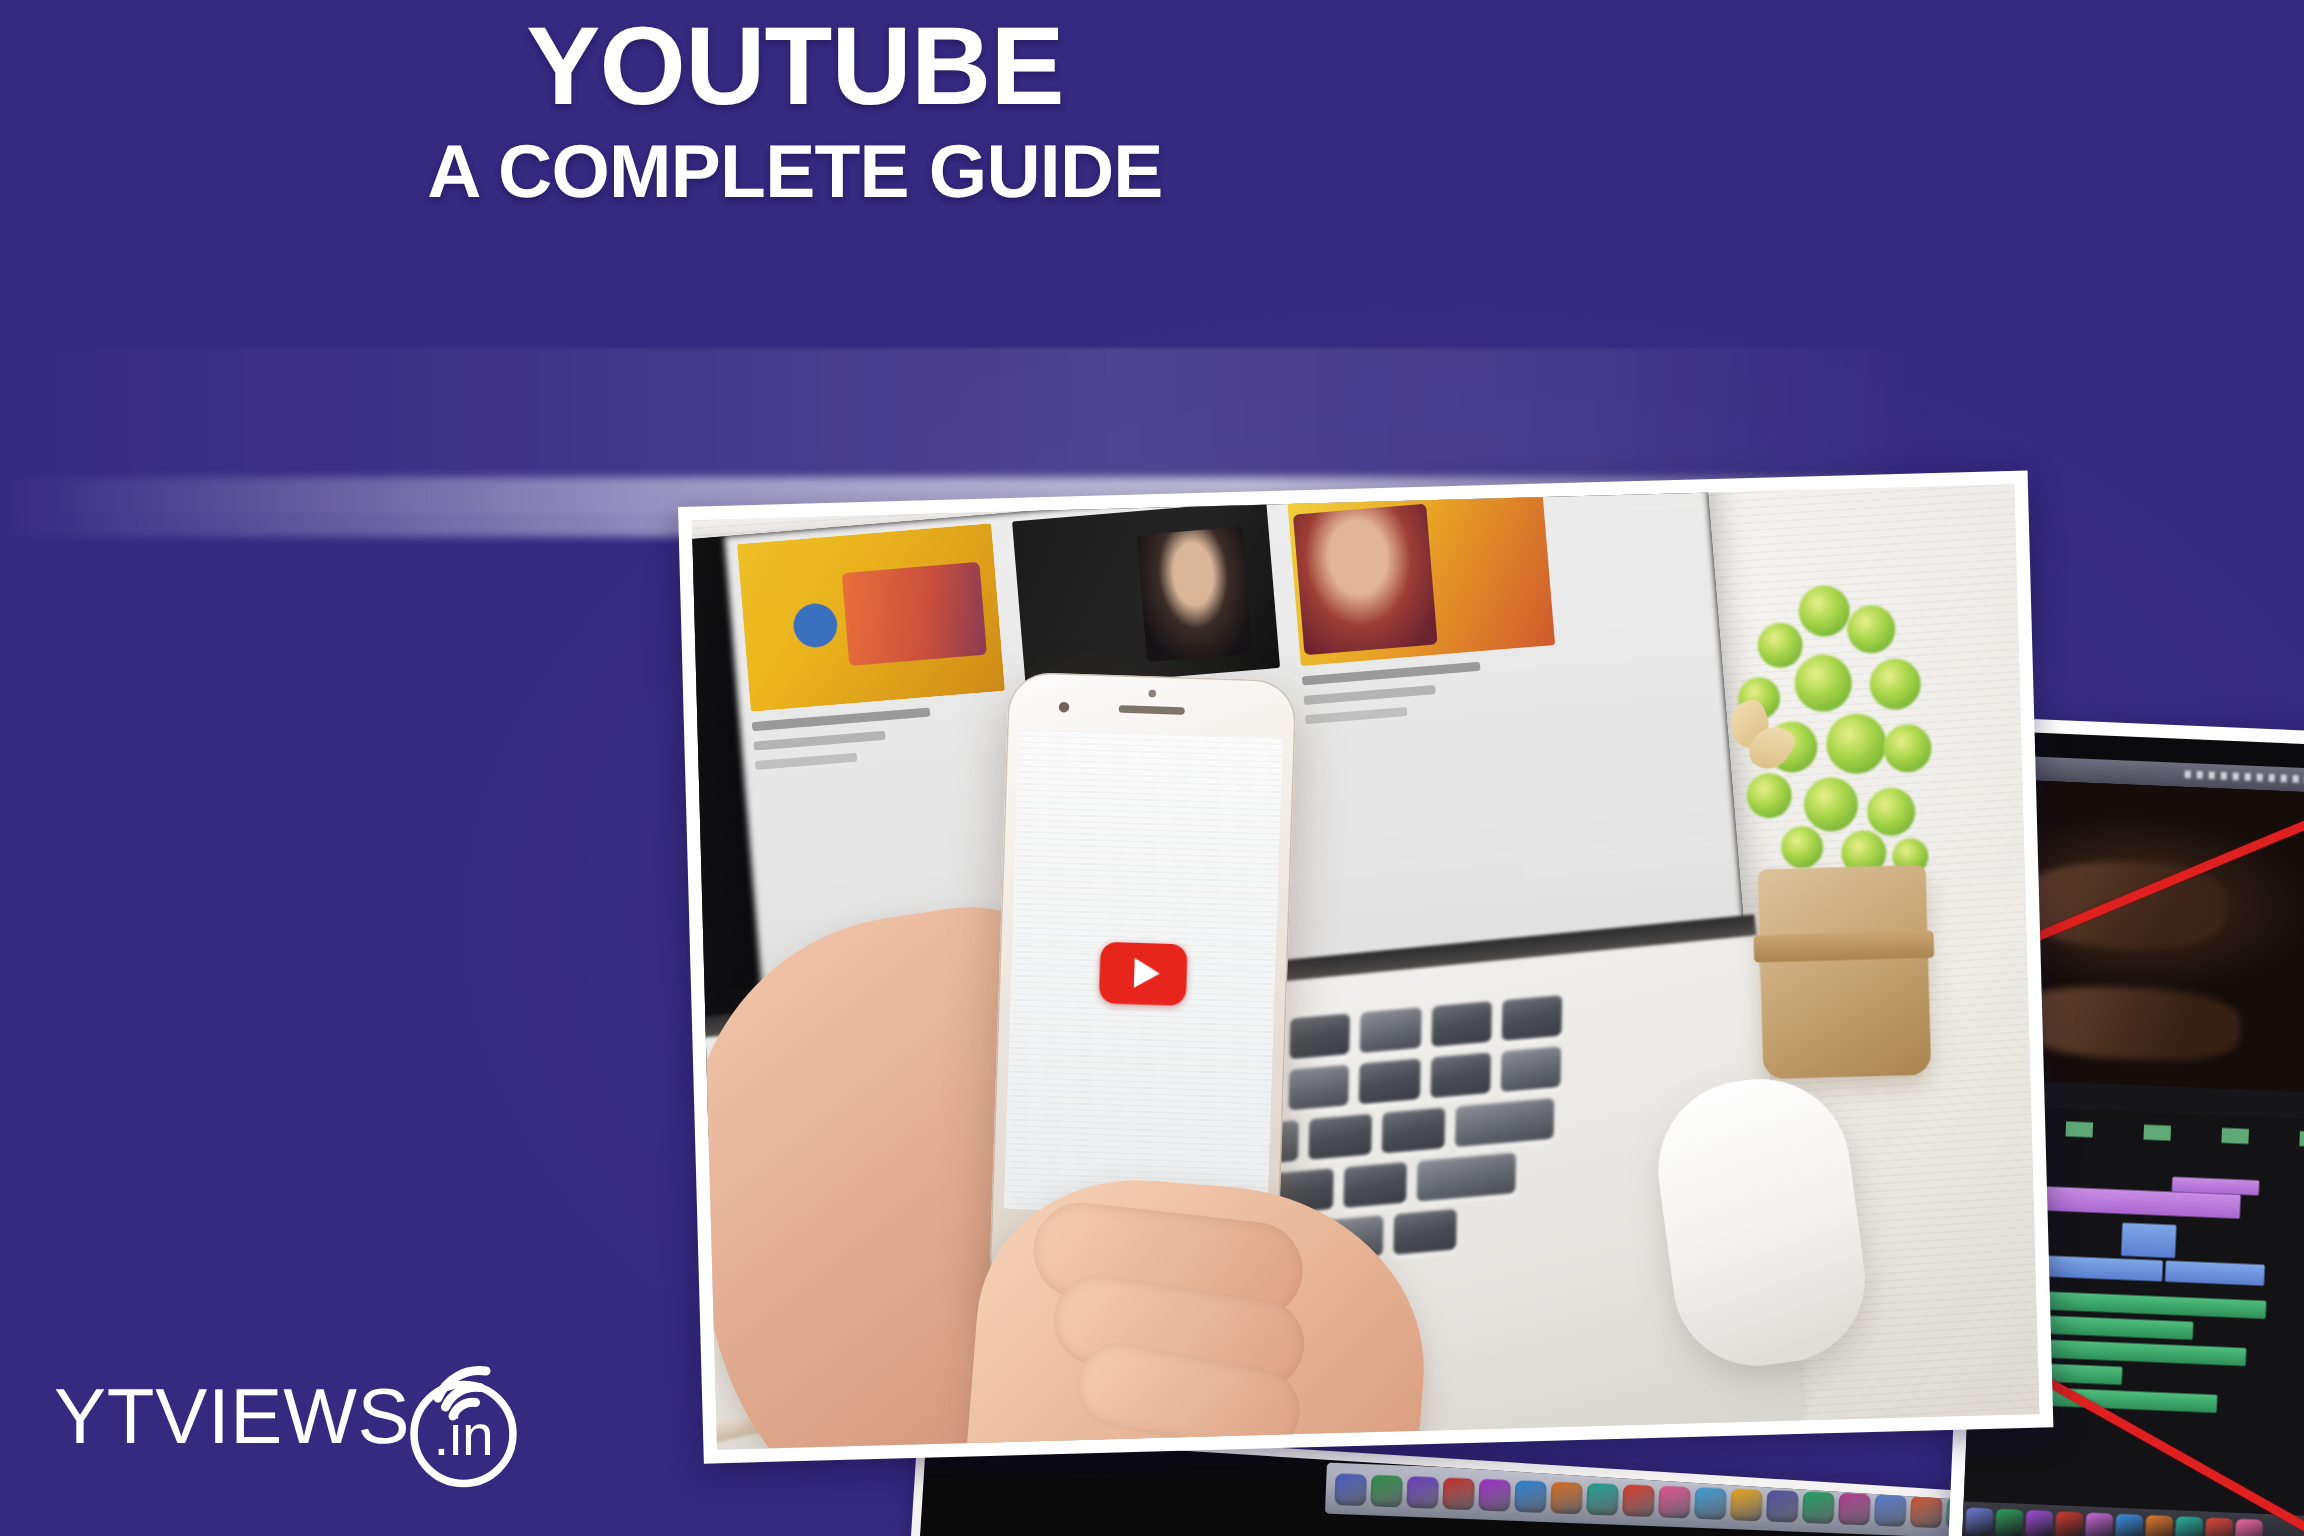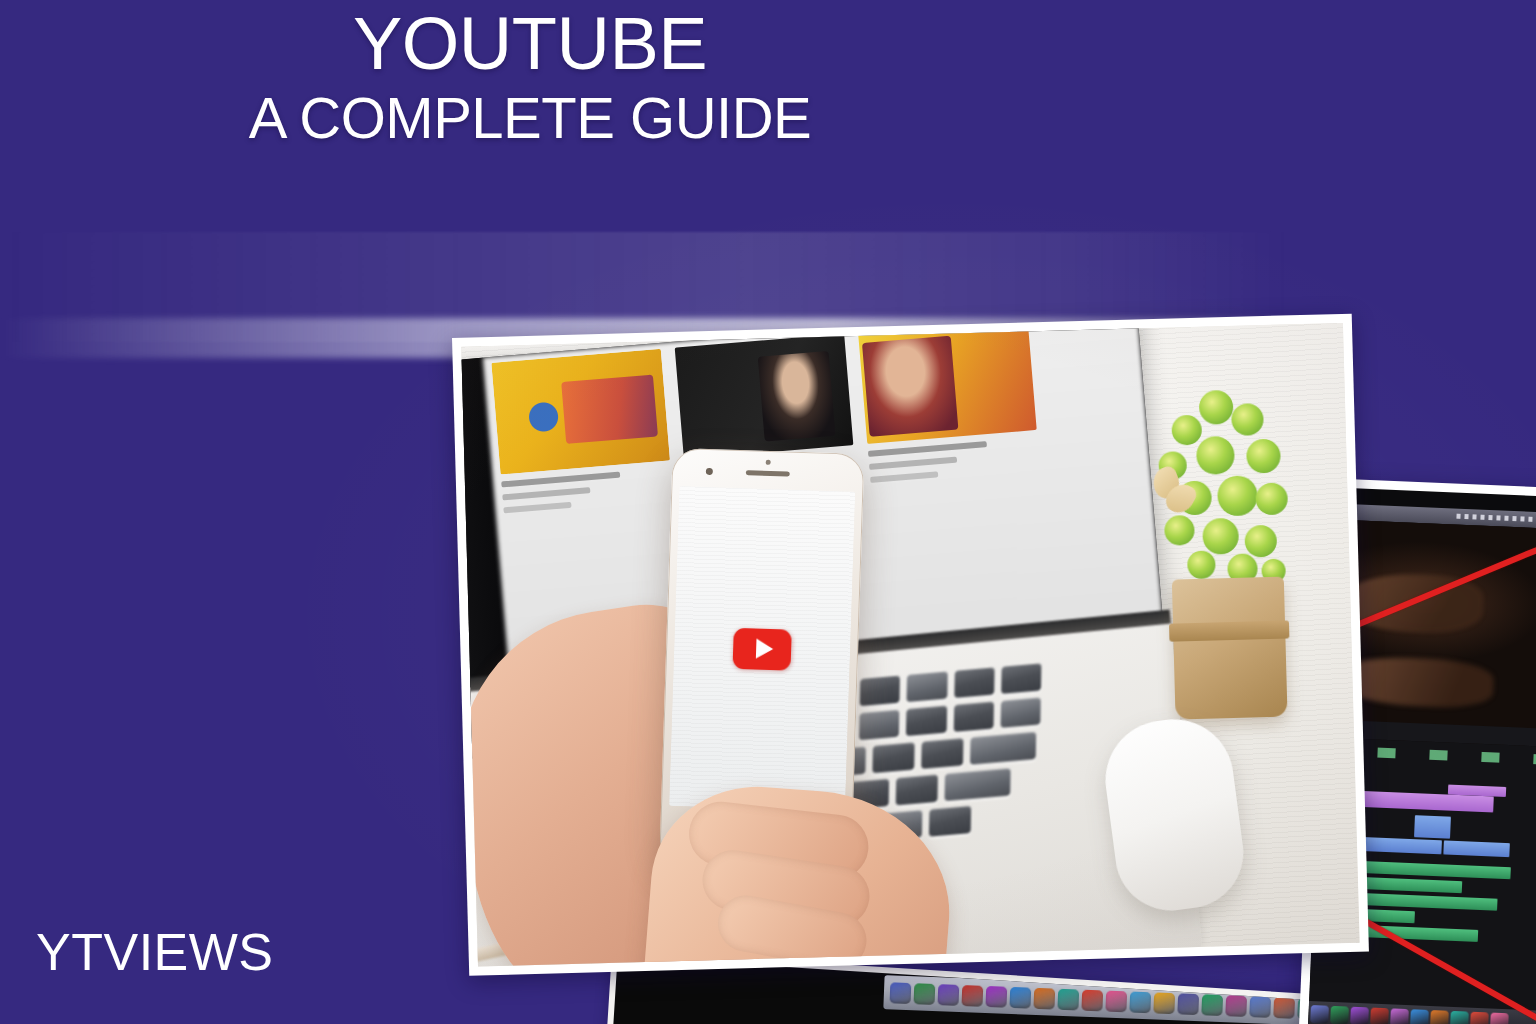--- a/index.html
+++ b/index.html
@@ -67,47 +67,47 @@
     position: absolute;
     left: 0;
     top: 8px;
     width: 1060px;
     text-align: center;
     color: #ffffff;
     z-index: 40;
   }
   .hl-line {
     display: block;
-    font-weight: 400;
+    font-weight: 700;
     line-height: 0.97;
     letter-spacing: -0.5px;
     text-shadow: 0 2px 5px rgba(20,10,60,0.45);
     white-space: nowrap;
   }
   .hl-1 { font-size: 74px; margin-bottom: 10px; }
   .hl-2 { font-size: 74px; margin-bottom: 10px; }
-  .hl-3 { font-size: 58px; }
+  .hl-3 { font-size: 50px; }
 
   
   .site-url {
     position: absolute;
     right: 30px;
     top: 28px;
     color: #f1f0fa;
     font-size: 29px;
     font-weight: 300;
     letter-spacing: 0.2px;
     z-index: 45;
   }
 
   
   .logo {
     position: absolute;
     left: 36px;
-    bottom: 46px;
+    bottom: 30px;
     display: flex;
     align-items: center;
     z-index: 45;
   }
   .logo-word {
     color: #ffffff;
     font-size: 52px;
     font-weight: 400;
     letter-spacing: 0.5px;
     line-height: 1;
@@ -781,15 +781,24 @@
   <div class="bg-vignette"></div>
 
   <div class="headline">
     <span class="hl-line hl-1">YOUTUBE</span>
     <span class="hl-line hl-3">A COMPLETE GUIDE</span>
   </div>
 
 
   <div class="logo">
     <span class="logo-word">YTVIEWS</span>
+    <span class="logo-mark">
+      <svg viewBox="0 0 92 92" width="92" height="92" aria-hidden="true">
+        <circle cx="47" cy="54" r="33" fill="none" stroke="#ffffff" stroke-width="5"></circle>
+        <path d="M30 30 A30 30 0 0 1 62 12" fill="none" stroke="#ffffff" stroke-width="6" stroke-linecap="round"></path>
+        <path d="M35 36 A22 22 0 0 1 58 23" fill="none" stroke="#ffffff" stroke-width="6" stroke-linecap="round"></path>
+        <path d="M40 42 A14 14 0 0 1 55 33" fill="none" stroke="#ffffff" stroke-width="6" stroke-linecap="round"></path>
+        <text x="47" y="68" font-family="Liberation Sans, sans-serif" font-size="38" fill="#ffffff" text-anchor="middle" id="logo-domain-text">.in</text>
+      </svg>
+    </span>
   </div>
 
 </div>
 
 </body></html>

